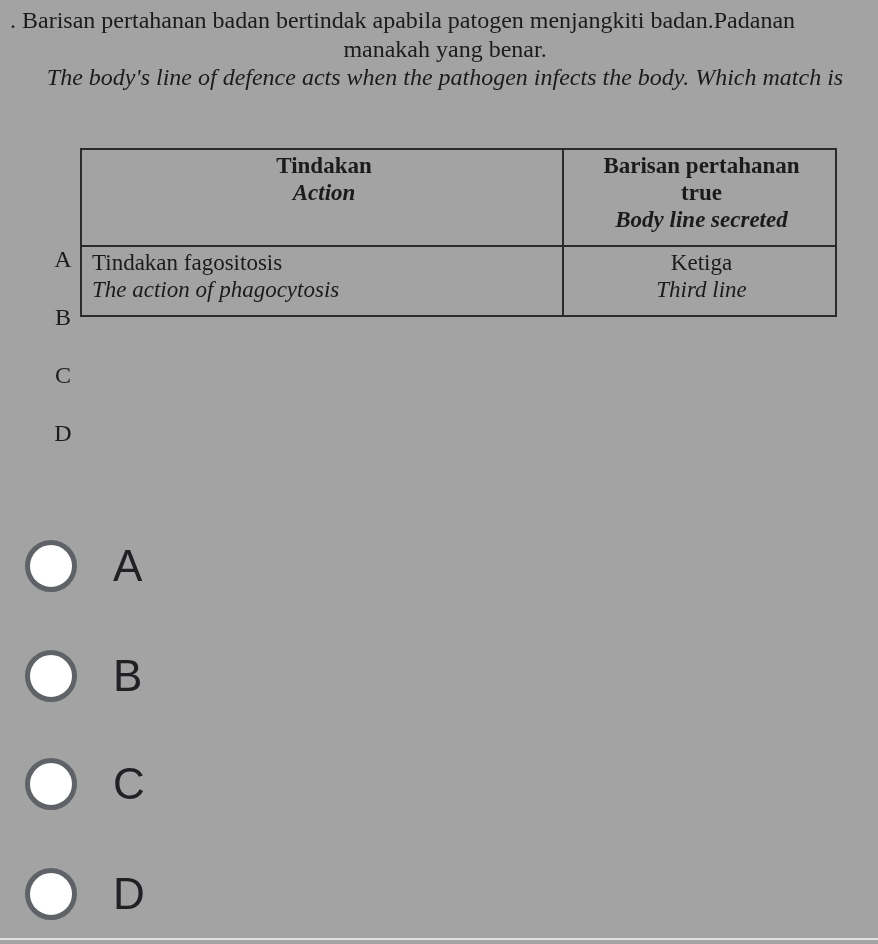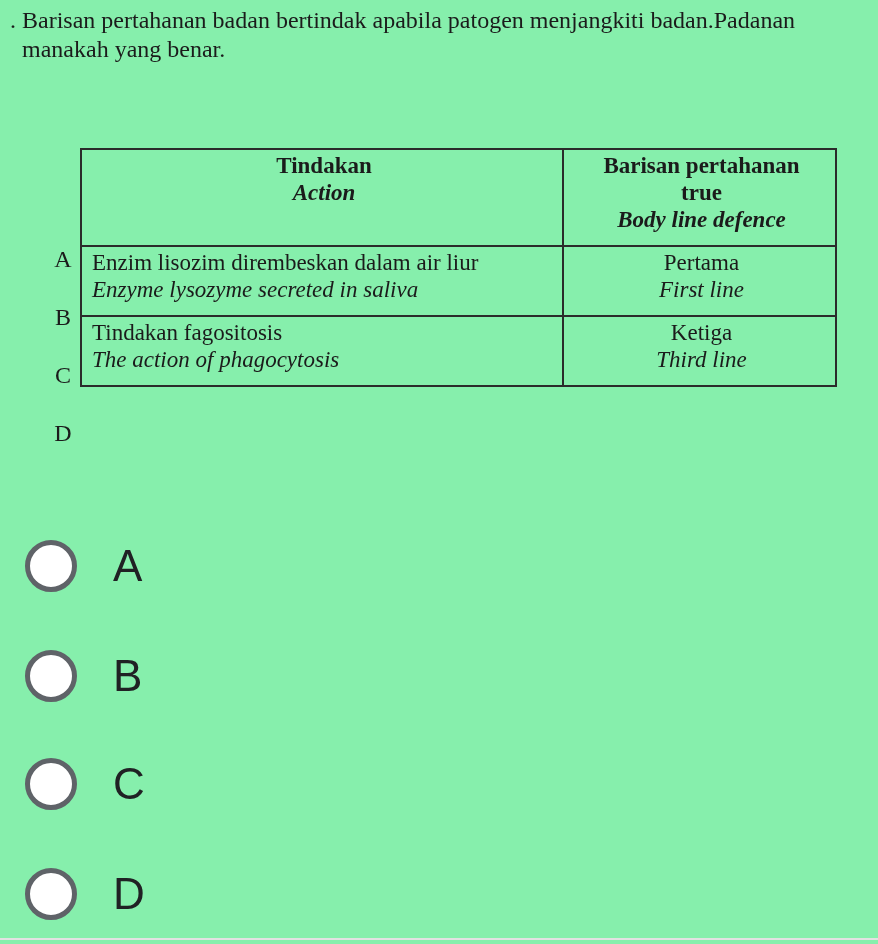--- a/index.html
+++ b/index.html
@@ -1,38 +1,38 @@
 <!DOCTYPE html>
 <html><head>
 <meta charset="utf-8">
 <style>
   * { margin: 0; padding: 0; box-sizing: border-box; }
   html, body { background: #ffffff; }
   .page {
     position: relative;
     width: 878px;
     height: 944px;
-    background: #86efac;
+    background: #a3a3a3;
     overflow: hidden;
     font-family: "Liberation Serif", serif;
     color: #1b1b1b;
   }
 
   
   .question-block {
     position: absolute;
     top: 6px;
     left: 10px;
     right: 10px;
     font-size: 24px;
     line-height: 28.5px;
     white-space: nowrap;
   }
   .q-line { color: #1b1b1b; }
-  .q-line.cont { padding-left: 12px; }
+  .q-line.cont { padding-left: 12px; text-align: center; }
   .q-line.italic { font-style: italic; }
 
   .table-area {
     position: absolute;
     left: 46px;
     top: 148px;
     display: flex;
     align-items: flex-start;
   }
   .letter-col {
@@ -116,20 +116,21 @@
 </head>
 <body>
 
 <div class="page">
 
   <div class="question-image">
 
     <div class="question-block">
       <div class="q-line">. Barisan pertahanan badan bertindak apabila patogen menjangkiti badan.Padanan</div>
       <div class="q-line cont">manakah yang benar.</div>
+      <div class="q-line cont italic">The body's line of defence acts when the pathogen infects the body. Which match is</div>
     </div>
 
     <div class="table-area">
 
       <div class="letter-col">
         <div class="letter-spacer"></div>
         <div class="letter-cell">A</div>
         <div class="letter-cell">B</div>
         <div class="letter-cell">C</div>
         <div class="letter-cell">D</div>
@@ -138,34 +139,24 @@
       <table class="scan-table">
         <tbody>
           <tr class="header-row">
             <td class="col-action header-cell">
               <div>Tindakan</div>
               <div class="hdr-eng">Action</div>
             </td>
             <td class="col-defence header-cell">
               <div>Barisan pertahanan</div>
               <div>true</div>
-              <div class="hdr-eng">Body line defence</div>
+              <div class="hdr-eng">Body line secreted</div>
             </td>
           </tr>
 
-          <tr class="body-row">
-            <td class="col-action">
-              <div>Enzim lisozim dirembeskan dalam air liur</div>
-              <div class="eng">Enzyme lysozyme secreted in saliva</div>
-            </td>
-            <td class="col-defence">
-              <div>Pertama</div>
-              <div class="eng">First line</div>
-            </td>
-          </tr>
 
 
           <tr class="body-row">
             <td class="col-action">
               <div>Tindakan fagositosis</div>
               <div class="eng">The action of phagocytosis</div>
             </td>
             <td class="col-defence">
               <div>Ketiga</div>
               <div class="eng">Third line</div>

